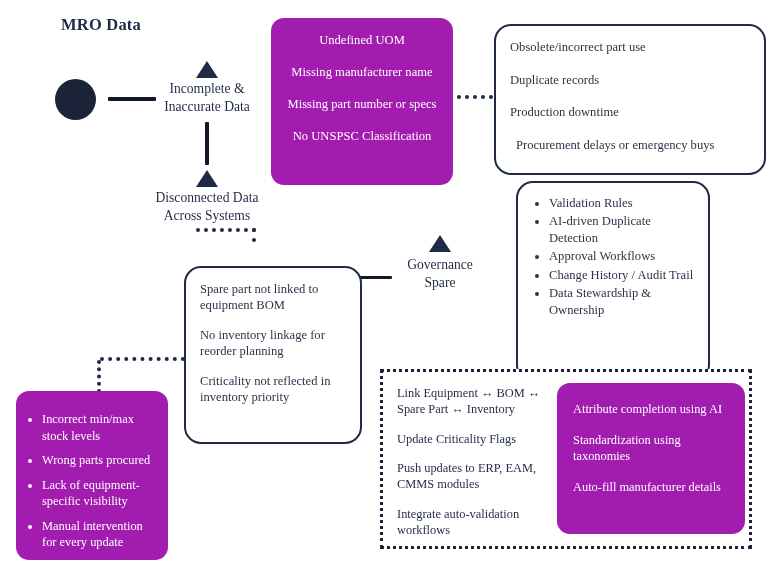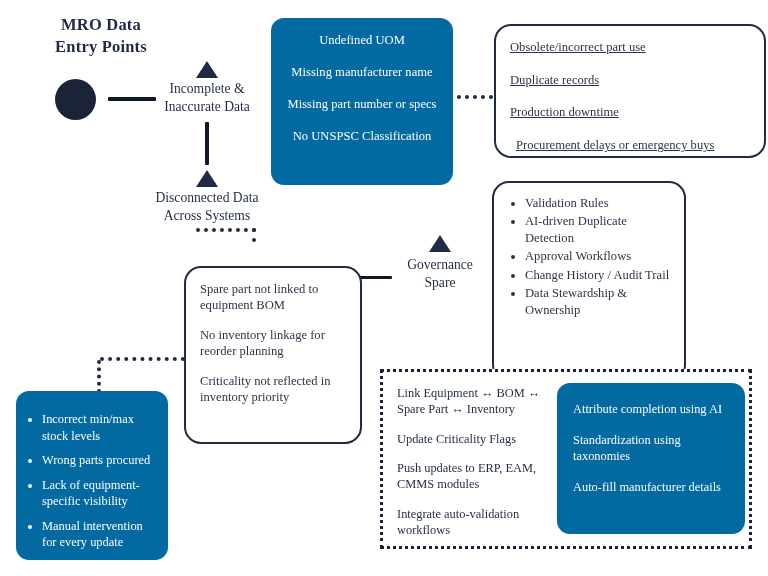--- a/index.html
+++ b/index.html
@@ -106,21 +106,21 @@
     border-top: 4px dotted #1f2a44;
   }
   .elbow-b-v {
     left: 97px; top: 360px;
     width: 0; height: 33px;
     border-left: 4px dotted #1f2a44;
   }
 
   
   .box-blue {
-    background: #0369a1;
+    background: #a21caf;
     border-radius: 13px;
     color: #ffffff;
   }
   .box-outline {
     background: #ffffff;
     border: 2.5px solid #1f2a44;
     border-radius: 17px;
     color: #2c3447;
   }
   .box-dotted {
@@ -135,33 +135,32 @@
   }
   .box-uom .line {
     text-align: center;
     font-size: 12.6px;
     line-height: 1.28;
     margin-bottom: 16px;
   }
 
   .box-obsolete {
     left: 494px; top: 24px;
-    width: 272px; height: 134px;
+    width: 272px; height: 151px;
     padding: 14px 12px 0 14px;
-    text-decoration: underline;
   }
   .box-obsolete .line {
     font-size: 12.6px;
     line-height: 1.25;
     margin-bottom: 17px;
   }
   .box-obsolete .line.indent { padding-left: 6px; }
 
   .box-governance {
-    left: 492px; top: 181px;
+    left: 516px; top: 181px;
     width: 194px; height: 201px;
     padding: 12px 10px 4px 12px;
   }
   .box-governance ul {
     margin: 0;
     padding-left: 19px;
     list-style: disc;
   }
   .box-governance li {
     font-size: 12.6px;
@@ -223,21 +222,20 @@
     margin-bottom: 15px;
   }
 </style>
 </head>
 <body>
 
 <div id="canvas">
 
   <div class="abs title">
     <div>MRO Data</div>
-    <div>Entry Points</div>
   </div>
 
   <div class="abs root-circle"></div>
   <div class="abs solid-connector connector-root"></div>
 
   <div class="abs tri tri-1"></div>
   <div class="abs stage-label label-incomplete">
     <div>Incomplete &amp;</div>
     <div>Inaccurate Data</div>
   </div>

